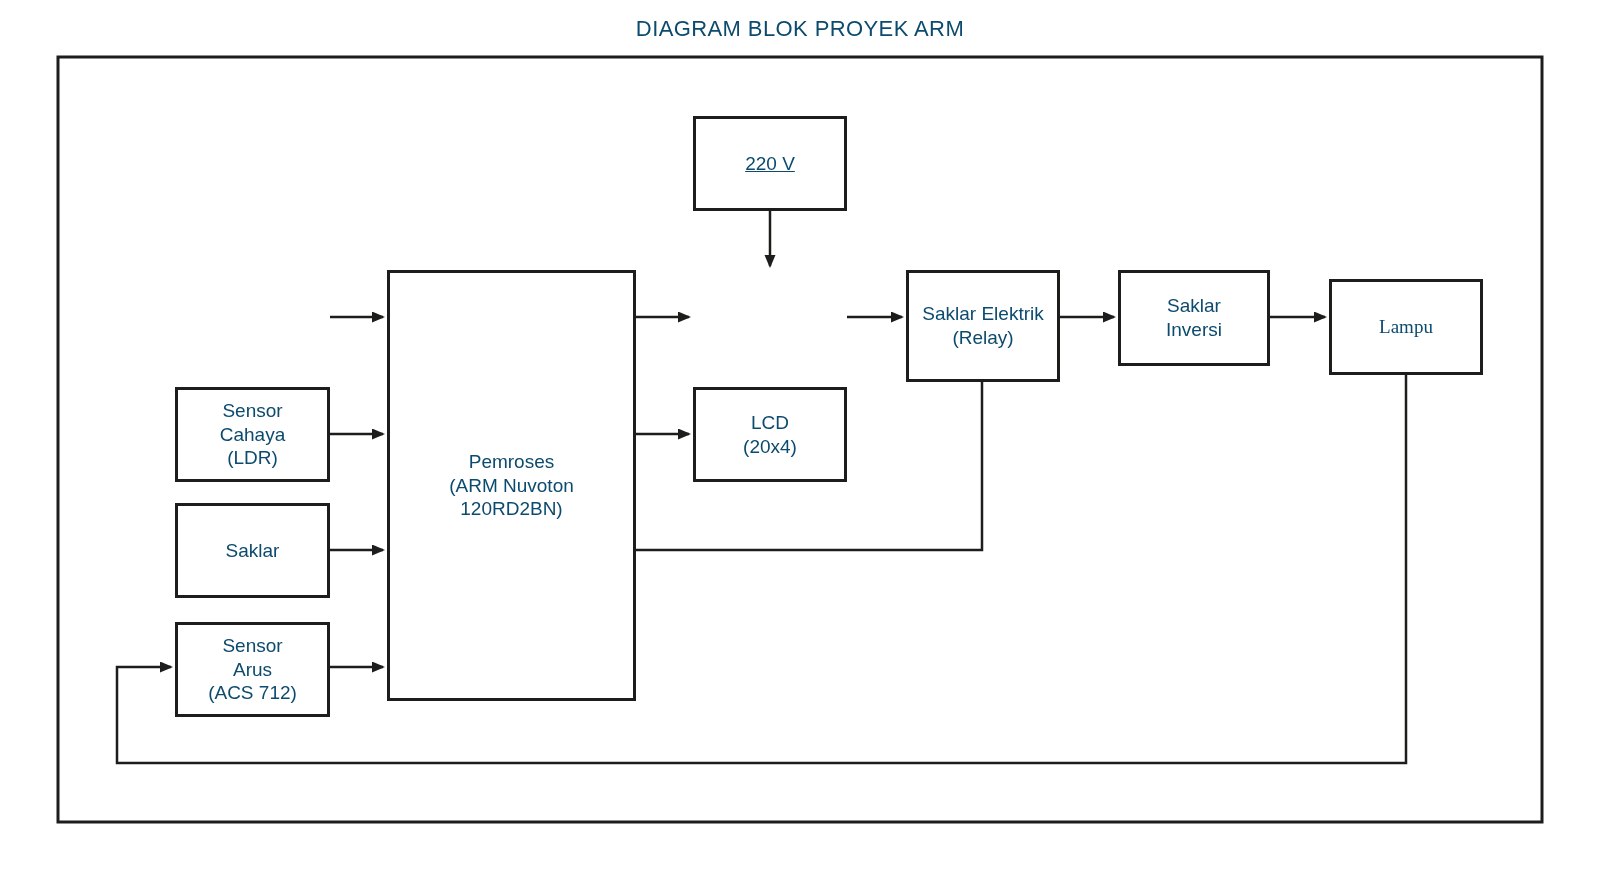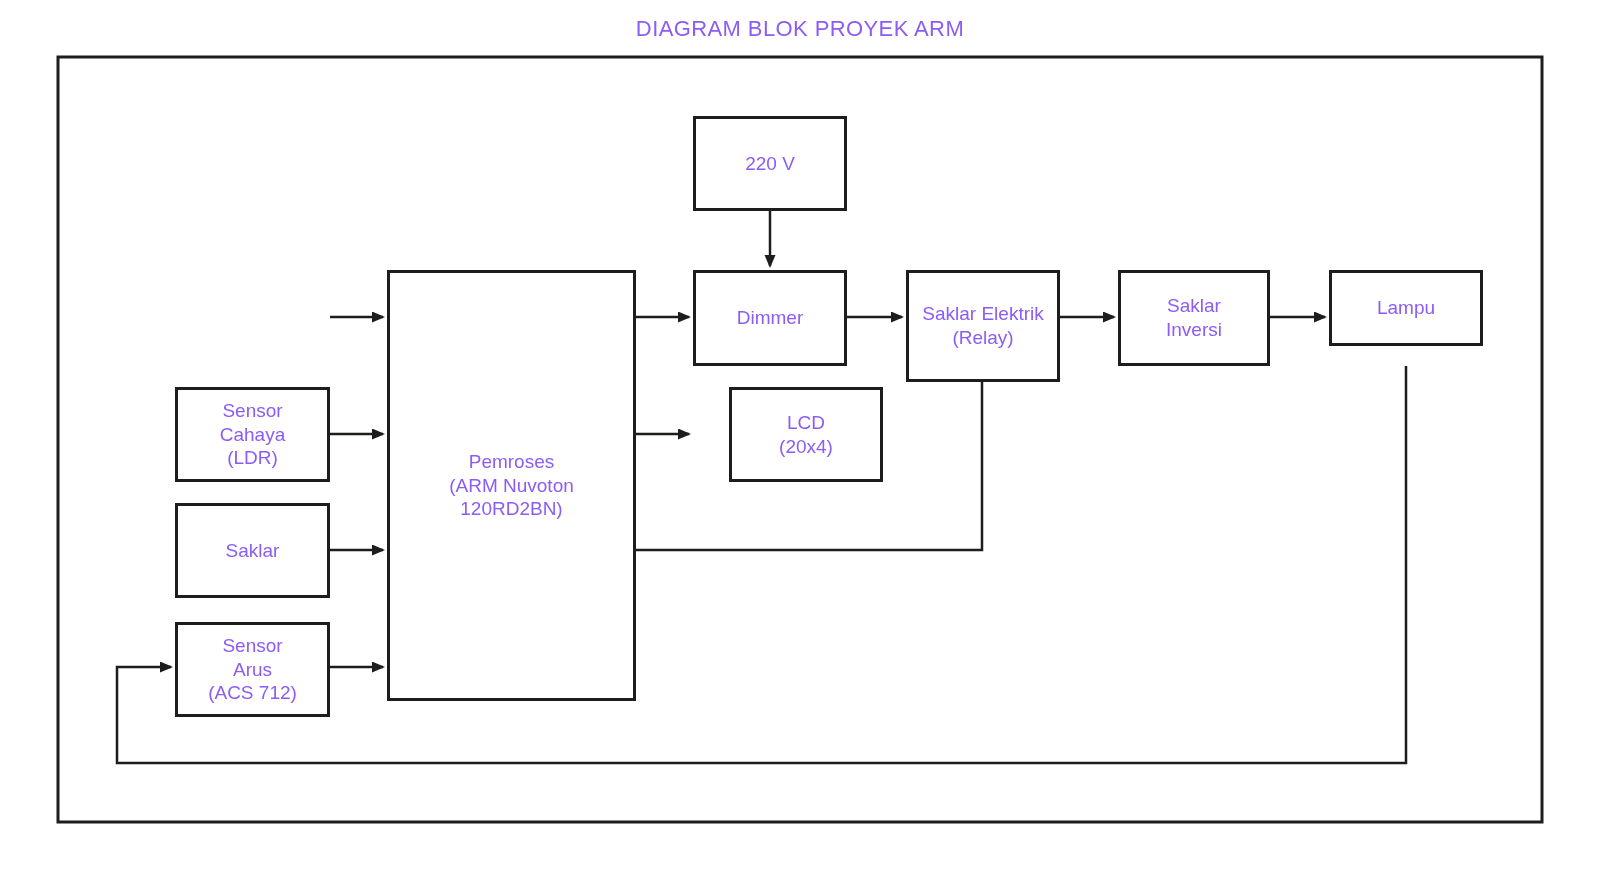--- a/index.html
+++ b/index.html
@@ -2,21 +2,21 @@
 <html><head>
 <meta charset="utf-8">
 <style>
   html, body { margin: 0; padding: 0; background: #ffffff; }
   .stage {
     position: relative;
     width: 1600px;
     height: 881px;
     background: #ffffff;
     font-family: "Liberation Sans", sans-serif;
-    color: #8b5cf6;
+    color: #0c4a6e;
     overflow: hidden;
   }
   .title {
     position: absolute;
     top: 16px;
     left: 0;
     width: 100%;
     text-align: center;
     font-size: 22px;
     letter-spacing: 0.4px;
@@ -36,31 +36,31 @@
     display: flex;
     align-items: center;
     justify-content: center;
     text-align: center;
     font-size: 19px;
     line-height: 1.26;
     white-space: pre-line;
     z-index: 2;
   }
   
-  .b-v220            { left:  693px; top: 116px; width: 154px; height:  95px; }
+  .b-v220            { left:  693px; top: 116px; width: 154px; height:  95px; text-decoration: underline; }
   .b-joystik         { left:  175px; top: 270px; width: 155px; height:  95px; }
   .b-sensor-cahaya   { left:  175px; top: 387px; width: 155px; height:  95px; }
   .b-saklar          { left:  175px; top: 503px; width: 155px; height:  95px; }
   .b-sensor-arus     { left:  175px; top: 622px; width: 155px; height:  95px; }
   .b-pemroses        { left:  387px; top: 270px; width: 249px; height: 431px; }
   .b-dimmer          { left:  693px; top: 270px; width: 154px; height:  96px; }
-  .b-lcd             { left:  693px; top: 387px; width: 154px; height:  95px; margin-left: 36px; }
+  .b-lcd             { left:  693px; top: 387px; width: 154px; height:  95px; }
   .b-saklar-elektrik { left:  906px; top: 270px; width: 154px; height:  112px; }
   .b-saklar-inversi  { left: 1118px; top: 270px; width: 152px; height:  96px; }
-  .b-lampu           { left: 1329px; top: 270px; width: 154px; height:  76px; }
+  .b-lampu           { left: 1329px; top: 279px; width: 154px; height:  96px; font-family: Liberation Serif, serif; }
 </style>
 </head>
 <body>
 
 <div class="stage">
 
   <div class="title">DIAGRAM BLOK PROYEK ARM</div>
 
   <svg class="wires" viewBox="0 0 1600 881" xmlns="http://www.w3.org/2000/svg">
     <defs>
@@ -97,21 +97,20 @@
   <div class="block b-saklar">Saklar</div>
 
   <div class="block b-sensor-arus">Sensor
 Arus
 (ACS 712)</div>
 
   <div class="block b-pemroses">Pemroses
 (ARM Nuvoton
 120RD2BN)</div>
 
-  <div class="block b-dimmer">Dimmer</div>
 
   <div class="block b-lcd">LCD
 (20x4)</div>
 
   <div class="block b-saklar-elektrik">Saklar Elektrik
 (Relay)</div>
 
   <div class="block b-saklar-inversi">Saklar
 Inversi</div>
 

